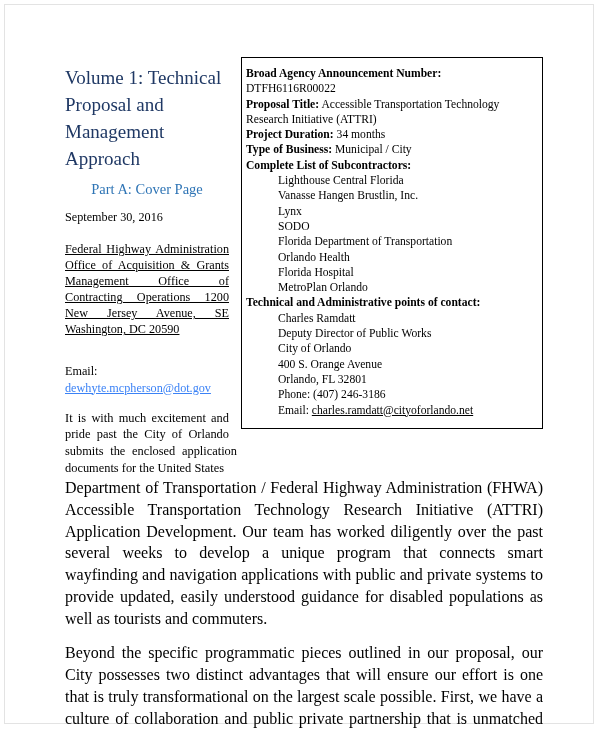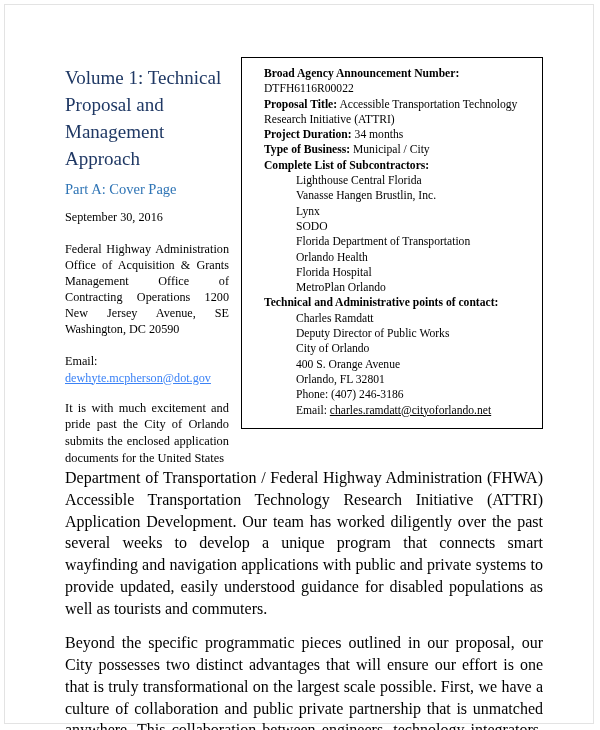--- a/index.html
+++ b/index.html
@@ -33,21 +33,21 @@
 
   
   .info-box {
     float: right;
     width: 302px;
     margin-left: 12px;
     margin-top: 4px;
     margin-bottom: 6px;
     border: 1px solid #000000;
     box-sizing: border-box;
-    padding: 8px 8px 10px 22px;
+    padding: 8px 8px 10px 4px;
     font-size: 11.6px;
     line-height: 1.32;
   }
   .info-box .line { white-space: normal; }
   .info-box b { font-weight: bold; }
   .info-box .sub {
     padding-left: 32px;
   }
   .info-box .link-plain {
     text-decoration: underline;
@@ -62,32 +62,34 @@
     width: 172px;
     margin: 12px 0 8px 0;
     font-weight: normal;
   }
   .doc-subtitle {
     color: #2E74B5;
     font-size: 14.5px;
     width: 172px;
     margin: 0 0 12px 0;
     font-weight: normal;
+    text-align: center;
   }
   .doc-date {
     font-size: 12.2px;
     width: 172px;
     margin: 0 0 16px 0;
   }
   .addr-block {
     font-size: 12.2px;
     line-height: 1.32;
     width: 172px;
     text-align: justify;
-    margin: 0 0 16px 0;
+    margin: 0 0 26px 0;
+    text-decoration: underline;
   }
   .email-block {
     font-size: 12.2px;
     line-height: 1.32;
     width: 172px;
     margin: 0 0 14px 0;
   }
   .email-link {
     color: #3b82f6;
     text-decoration: underline;

